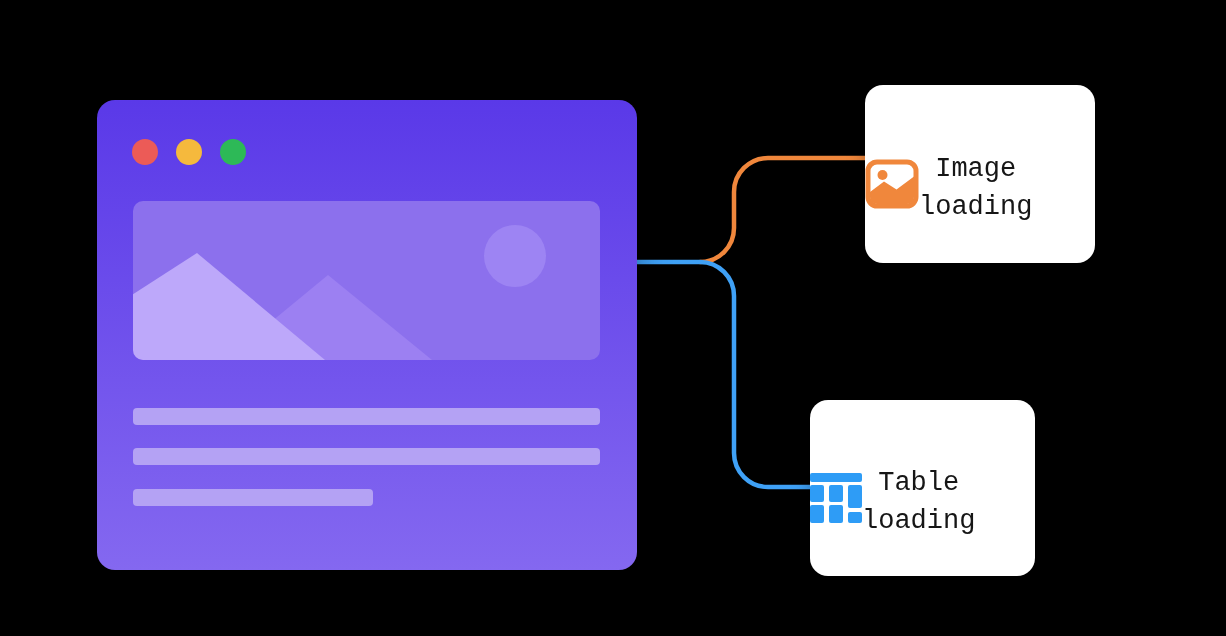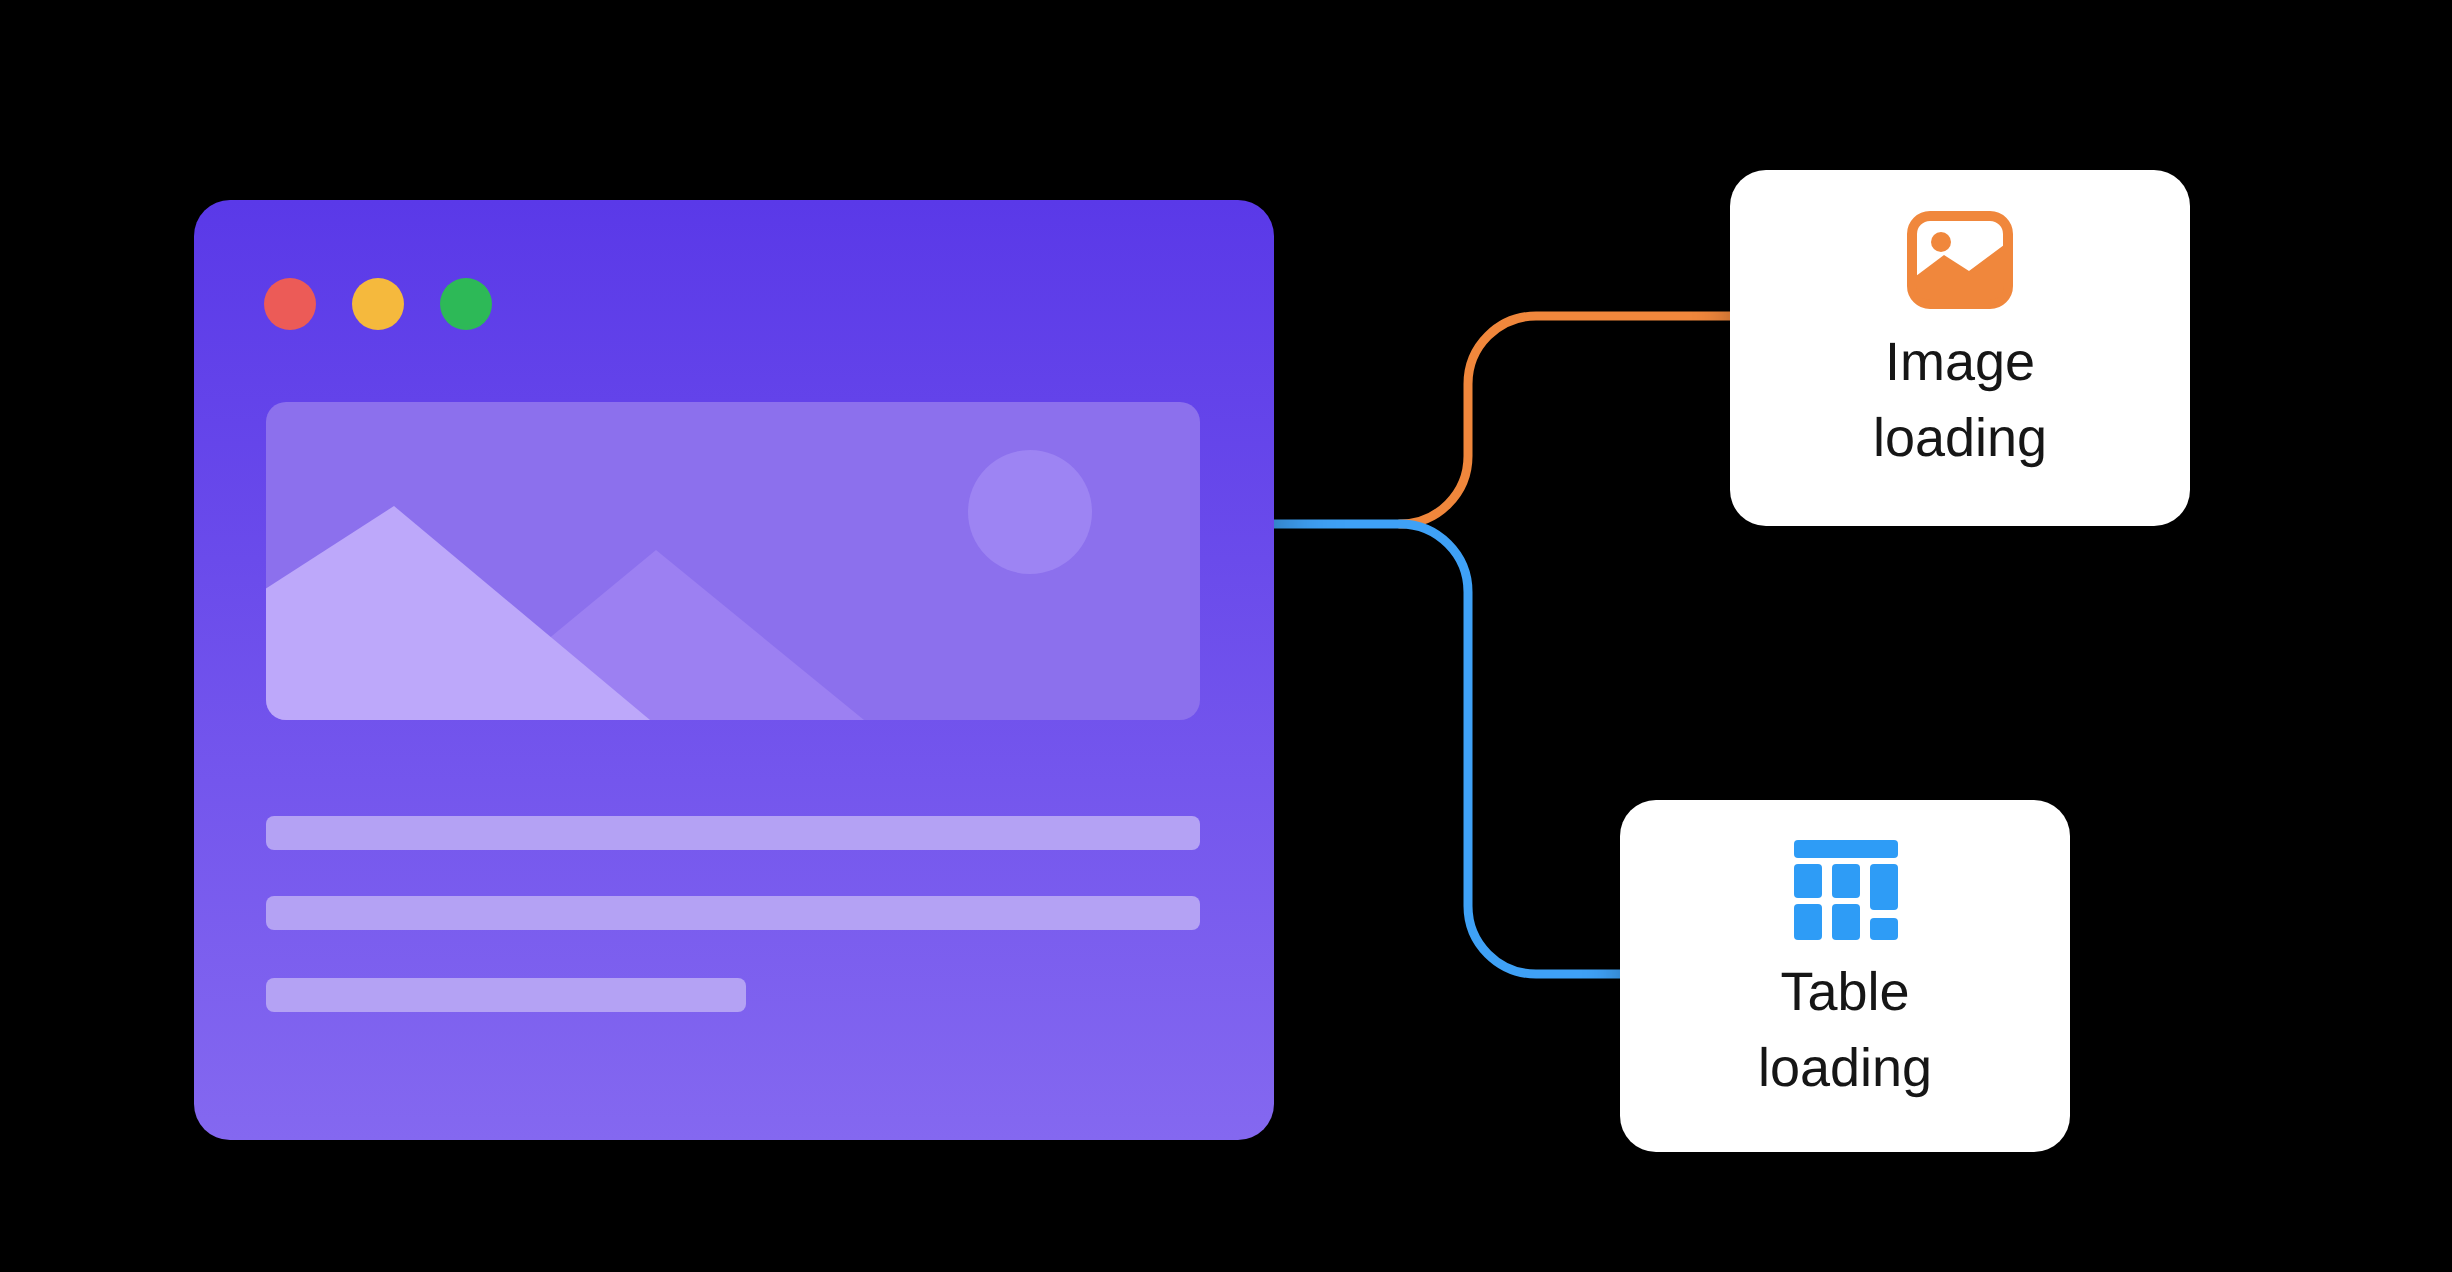--- a/index.html
+++ b/index.html
@@ -41,21 +41,21 @@
 
   .bar { position: absolute; left: 36px; height: 17px; border-radius: 4px; background: var(--text-bar); }
   .bar-1 { top: 308px; width: 467px; }
   .bar-2 { top: 348px; width: 467px; }
   .bar-3 { top: 389px; width: 240px; }
 
   
   .card {
     position: absolute; background: var(--card-bg); border-radius: 18px;
     box-shadow: 0 6px 18px rgba(0,0,0,0.28);
-    display: flex; flex-direction: column; align-items: center;
+    display: flex; flex-direction: row; align-items: center; font-family: Liberation Mono, monospace;
   }
   .card-image { left: 865px; top: 85px;  width: 230px; height: 178px; padding-top: 20px; box-sizing: border-box; }
   .card-table { left: 810px; top: 400px; width: 225px; height: 176px; padding-top: 20px; box-sizing: border-box; }
   .card-label {
     margin-top: 7px; text-align: center; color: var(--card-text);
     font-size: 27px; line-height: 38px; font-weight: 500;
   }
   .icon-image-stroke { stroke: var(--icon-orange); fill: none; stroke-width: 5px; }
   .icon-image-fill   { fill: var(--icon-orange); }
   .icon-table-fill   { fill: var(--icon-blue); }

